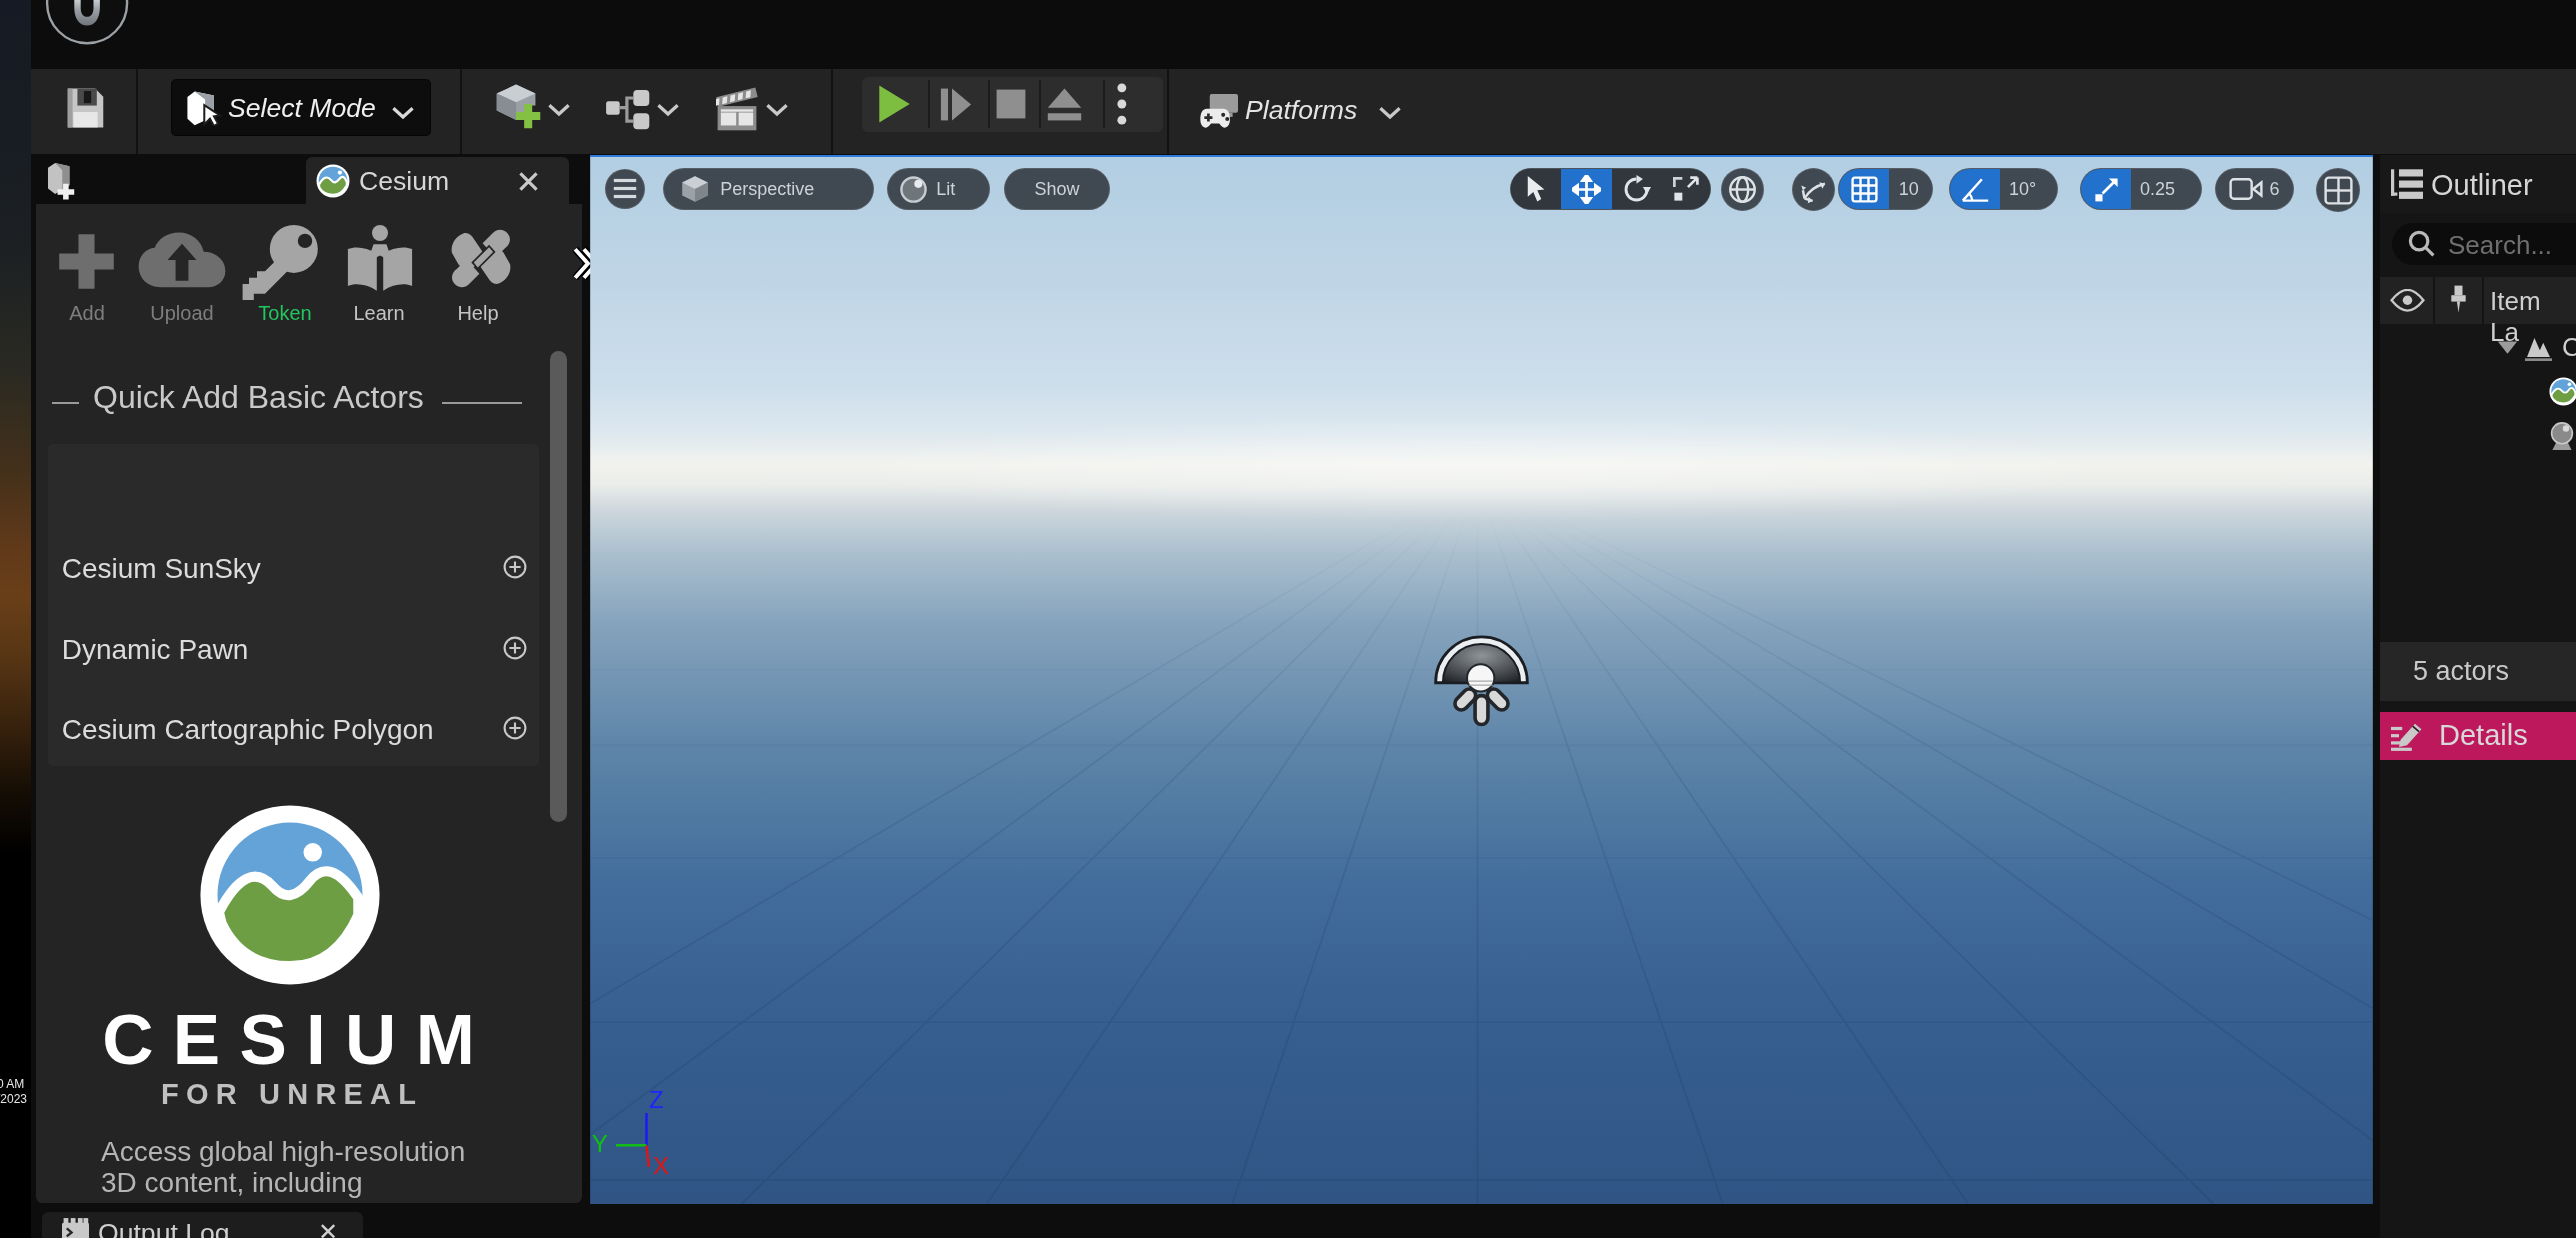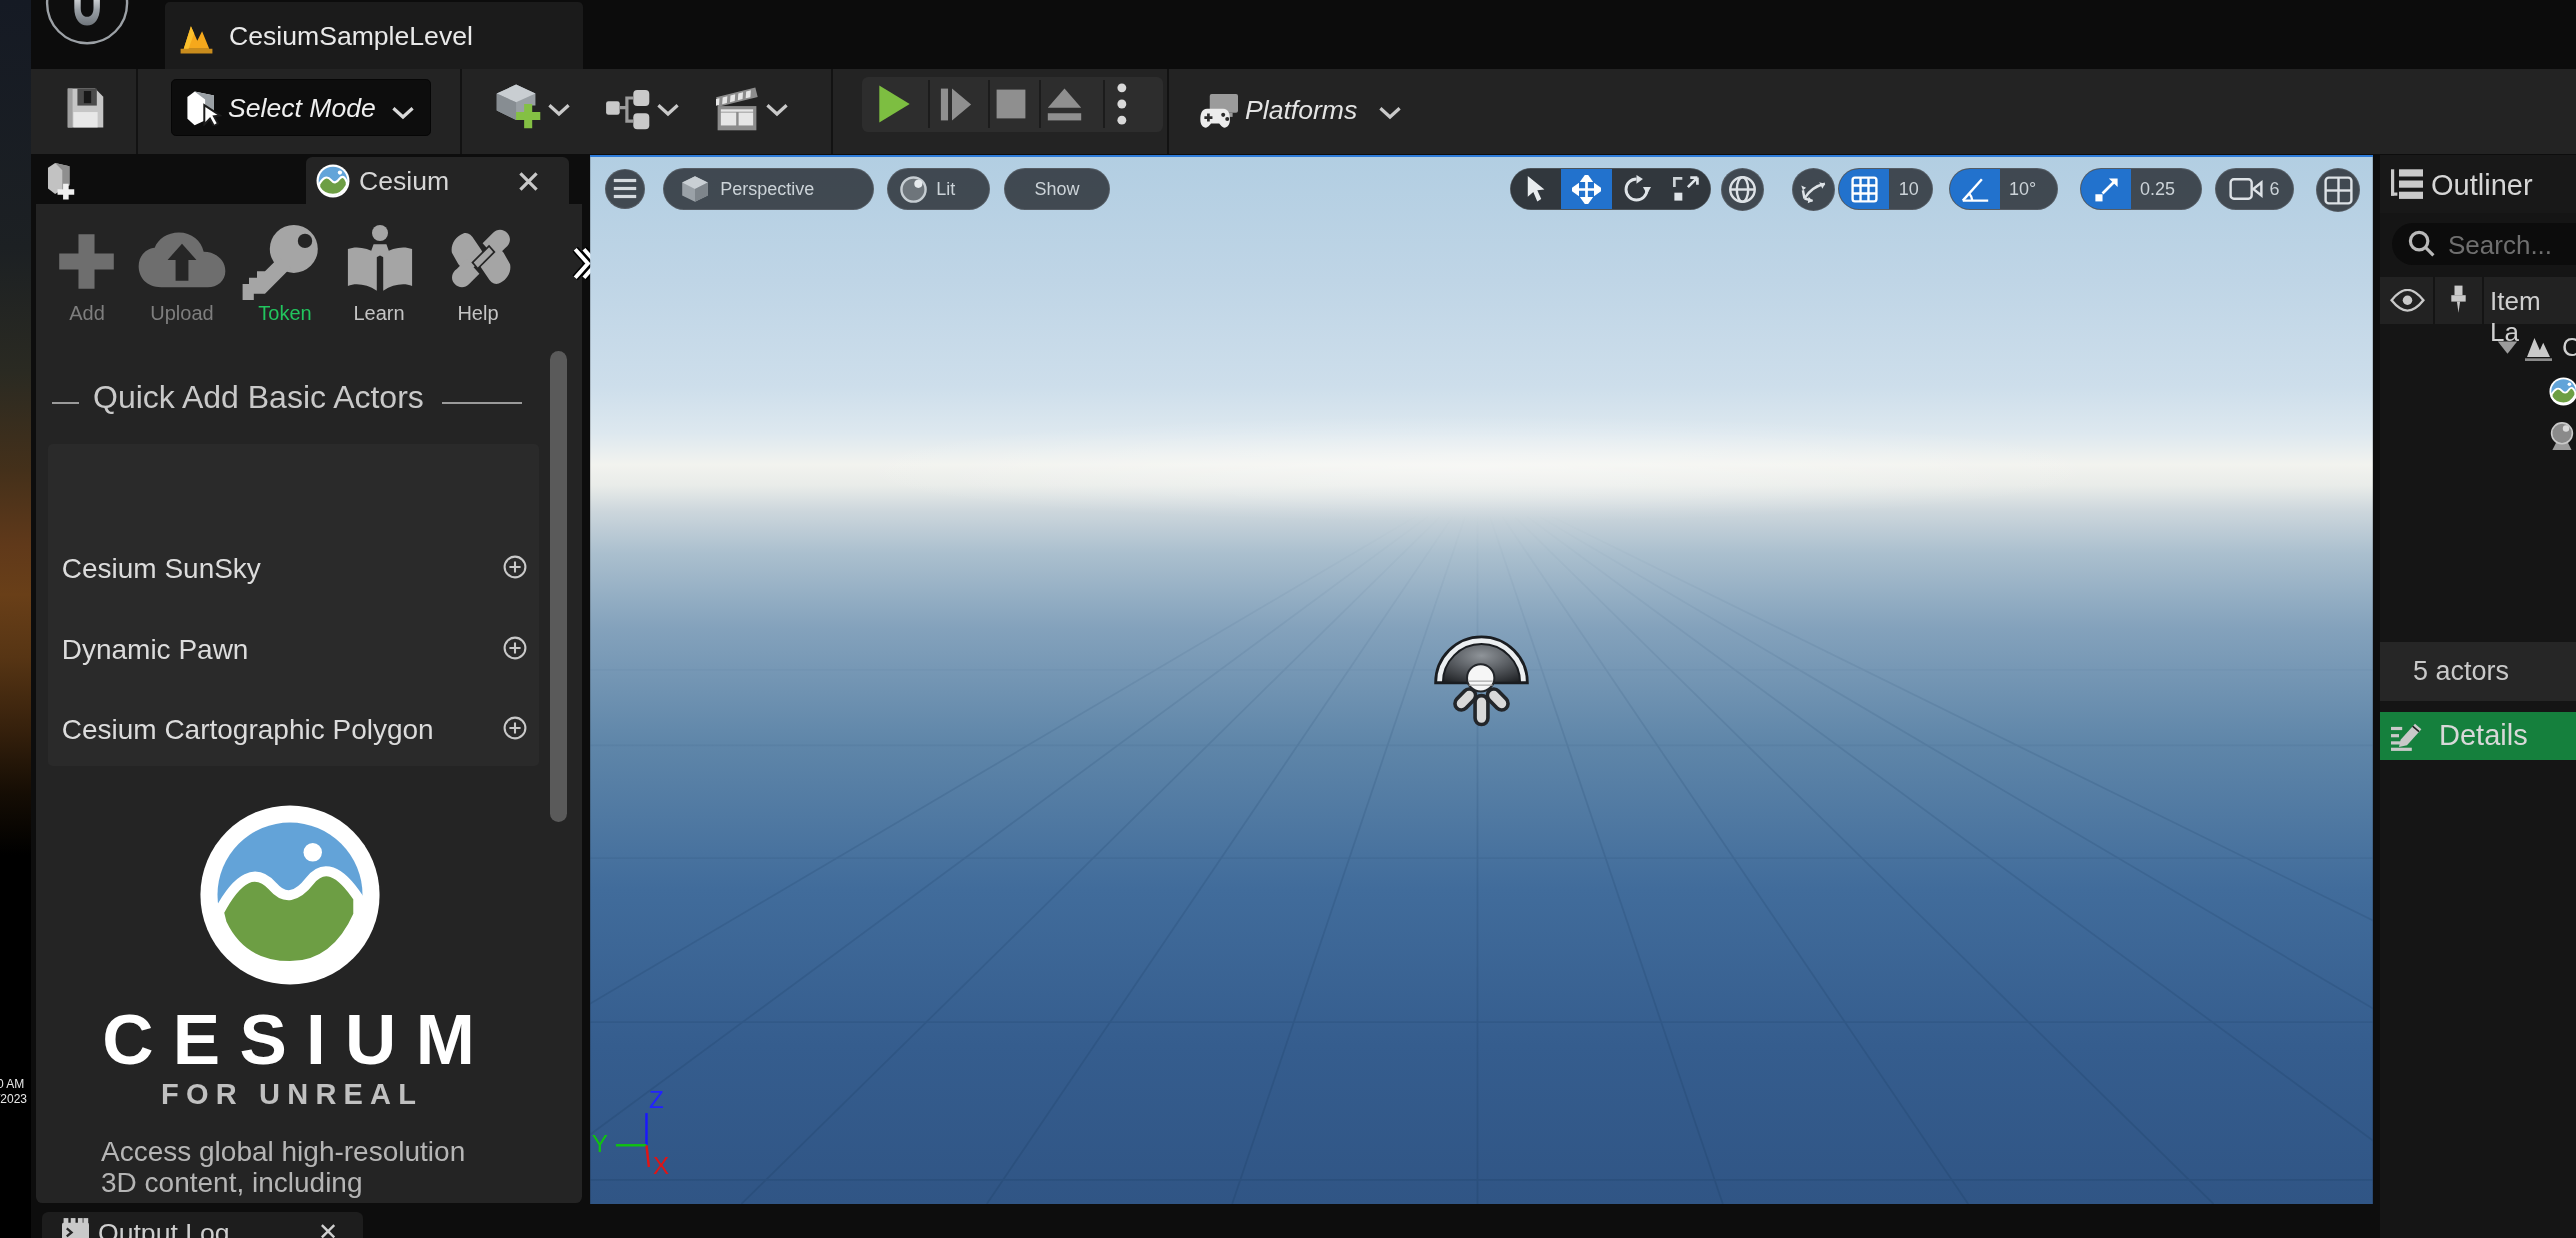--- a/index.html
+++ b/index.html
@@ -52,21 +52,21 @@
 #rp{left:2380px;top:155px;width:196px;height:1084px;background:#151515;}
 #rp-outliner-head{position:absolute;left:0;top:0;width:196px;height:58px;background:#181818;}
 #rp-outliner-head .txt{position:absolute;left:51px;top:13.7px;font-size:29px;color:#d6d6d6;}
 #rp-search{position:absolute;left:12px;top:68px;width:209px;height:42px;background:#0c0c0c;border-radius:21px;}
 #rp-search .txt{position:absolute;left:56px;top:7.2px;font-size:26px;color:#6f6f6f;}
 #rp-colhead{position:absolute;left:0;top:122px;width:196px;height:47px;background:#222222;}
 #rp-colhead .cell-sep{position:absolute;top:0;width:2.4px;height:47px;background:#141414;}
 #rp-colhead .txt{position:absolute;left:110px;top:8.9px;font-size:26px;color:#cfcfcf;}
 #rp-2actors{position:absolute;left:0;top:487px;width:196px;height:59px;background:#262626;}
 #rp-2actors .txt{position:absolute;left:33px;top:13.7px;font-size:27px;color:#c9c9c9;}
-#rp-details{position:absolute;left:0;top:557px;width:196px;height:48px;background:#15803d;}
+#rp-details{position:absolute;left:0;top:557px;width:196px;height:48px;background:#be185d;}
 #rp-details .txt{position:absolute;left:59px;top:7.2px;font-size:29px;color:#d8d8d8;}
 </style>
 </head>
 <body>
 <div id="root">
   <div class="abs" id="desktop">
     <div class="clock abs" style="left:-9.7px;top:1077px;">30 AM<br>2/2023</div>
   </div>
 
   <div class="abs" id="titlebar">
@@ -75,28 +75,20 @@
       <defs>
           <linearGradient id="ug" x1="0" y1="0" x2="0" y2="1">
             <stop offset="0%" stop-color="#e8eaec"></stop>
             <stop offset="50%" stop-color="#9aa0a6"></stop>
             <stop offset="100%" stop-color="#6f757b"></stop>
           </linearGradient>
         </defs>
       <path d="M36 -8 L36 10 C36 24 43 32 52 32 C61 32 68 24 68 9 L68 -8 L60 -8 L60 10 C60 17 57 21 52 21 C47 21 44 17 44 10 L44 -8 Z" fill="url(#ug)"></path>
 
     </svg>
-    <div id="level-tab">
-      <svg width="35" height="35" viewBox="0 0 44 44" style="position:absolute;left:13.7px;top:18.5px;">
-        <path d="M2 36 L42 36 L42 42 L2 42 Z" fill="#c98c1d"></path>
-        <path d="M6 36 L15 8 L23 26 L29 14 L38 36 Z" fill="#f5a81c"></path>
-        <path d="M6 36 L15 8 L19 17 L12 36 Z" fill="#fbc02d"></path>
-      </svg>
-      <div class="txt">CesiumSampleLevel</div>
-    </div>
   </div>
 
   <div class="abs" id="toolbar">
     <svg width="39" height="42" viewBox="0 0 48 52" style="position:absolute;left:35px;top:17.7px;">
       <path d="M2 2 L36 2 L46 12 L46 50 L2 50 Z" fill="#c6c6c6"></path>
       <rect x="14" y="2" width="24" height="21" fill="#4a4a4a"></rect>
       <rect x="22" y="5" width="9" height="15" fill="#181818"></rect>
       <rect x="9" y="31" width="30" height="19" fill="#e8e8e8"></rect>
       <rect x="2" y="2" width="6" height="48" fill="#9f9f9f"></rect>
     </svg>

